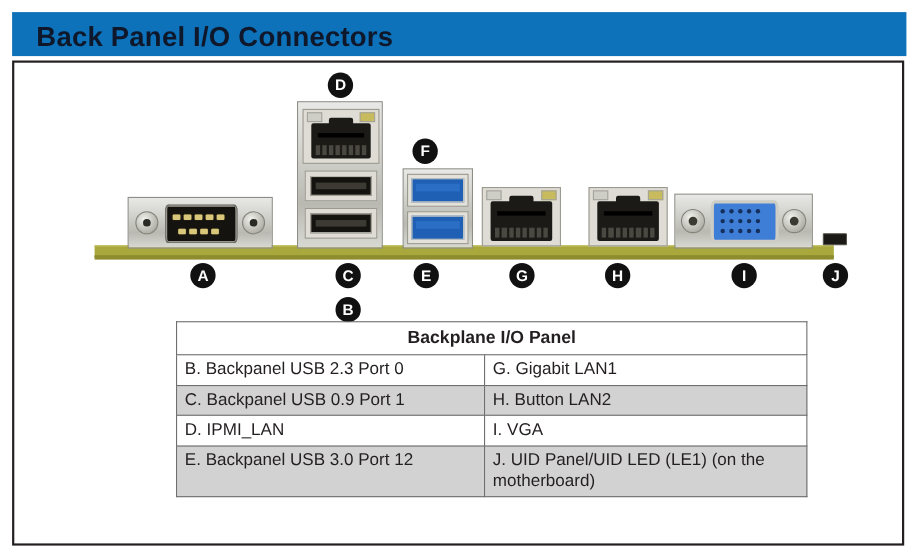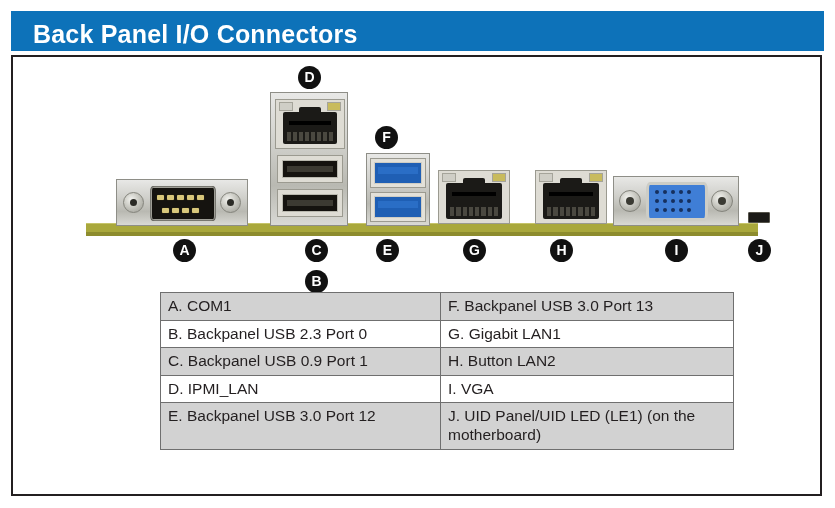--- a/index.html
+++ b/index.html
@@ -2,21 +2,21 @@
 <html><head>
 <meta charset="utf-8">
 <style>
   html,body{margin:0;padding:0;background:#ffffff;}
   body{width:835px;height:508px;font-family:"Liberation Sans",sans-serif;overflow:hidden;position:relative;}
 
   .page{position:absolute;left:0;top:0;width:835px;height:508px;background:#fff;}
 
   
   .header-bar{position:absolute;left:11px;top:11px;width:813px;height:40px;background:#0d72b9;}
-  .header-title{position:absolute;left:22px;top:9px;font-size:25px;font-weight:bold;color:#ffffff;letter-spacing:.2px;white-space:nowrap;}
+  .header-title{position:absolute;left:22px;top:9px;font-size:25px;font-weight:bold;color:#0f172a;letter-spacing:.2px;white-space:nowrap;}
 
   
   .frame{position:absolute;left:11px;top:55px;width:811px;height:441px;border:2px solid #231f20;background:#fff;box-sizing:border-box;}
 
   
   .illus{position:absolute;left:0;top:0;width:811px;height:240px;}
 
   
   .pcb{position:absolute;left:73px;top:166px;width:672px;height:9px;background:#a9a83c;border-top:1px solid #c6c46a;border-bottom:1px solid #7e7d24;}
   .pcb2{position:absolute;left:73px;top:175px;width:672px;height:4px;background:#8d8c2e;}
@@ -264,23 +264,22 @@
       <div class="badge" style="left:652px;top:182px;">I</div>
       <div class="badge" style="left:735px;top:182px;">J</div>
     </div>
 
     <table class="tbl">
       <colgroup>
           <col class="c1">
           <col class="c2">
         </colgroup>
       <tbody>
-        <tr class="gray">
-          <td>A. COM1</td>
-          <td>F. Backpanel USB 3.0 Port 13</td>
+        <tr>
+          <td class="head" colspan="2">Backplane I/O Panel</td>
         </tr>
         <tr class="white">
           <td>B. Backpanel USB 2.3 Port 0</td>
           <td>G. Gigabit LAN1</td>
         </tr>
         <tr class="gray">
           <td>C. Backpanel USB 0.9 Port 1</td>
           <td>H. Button LAN2</td>
         </tr>
         <tr class="white">

